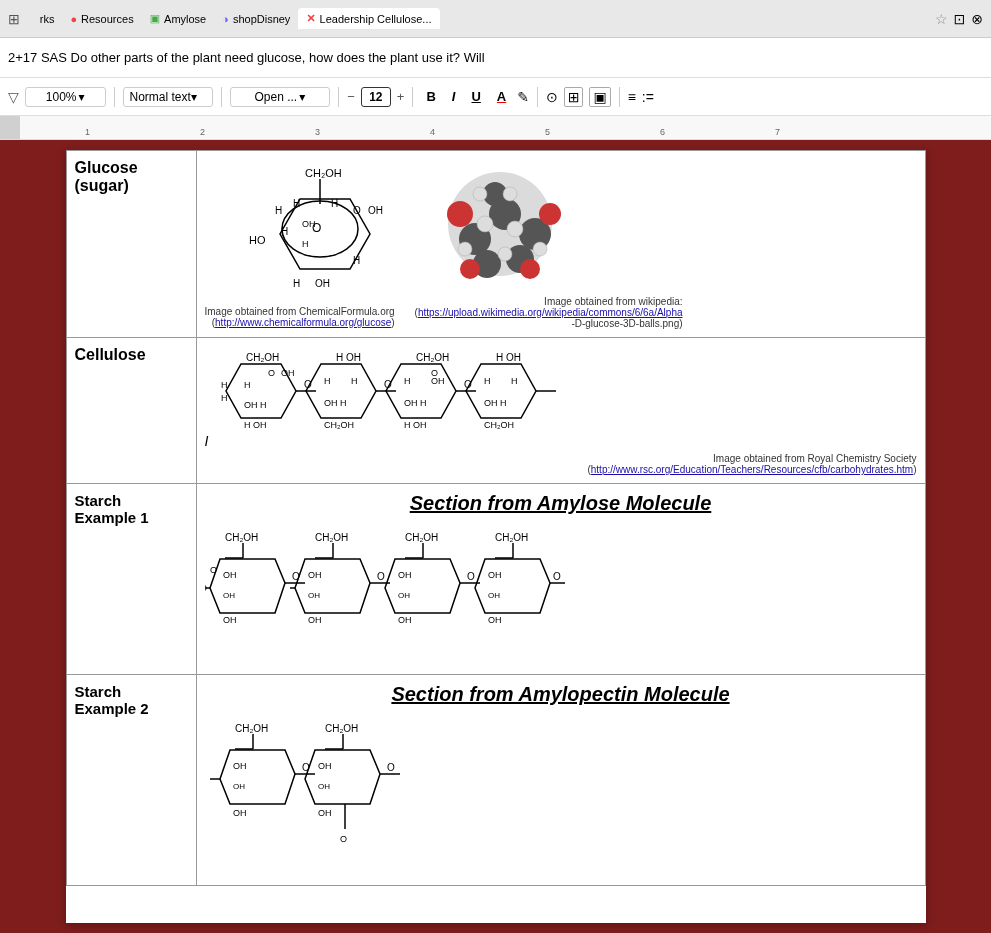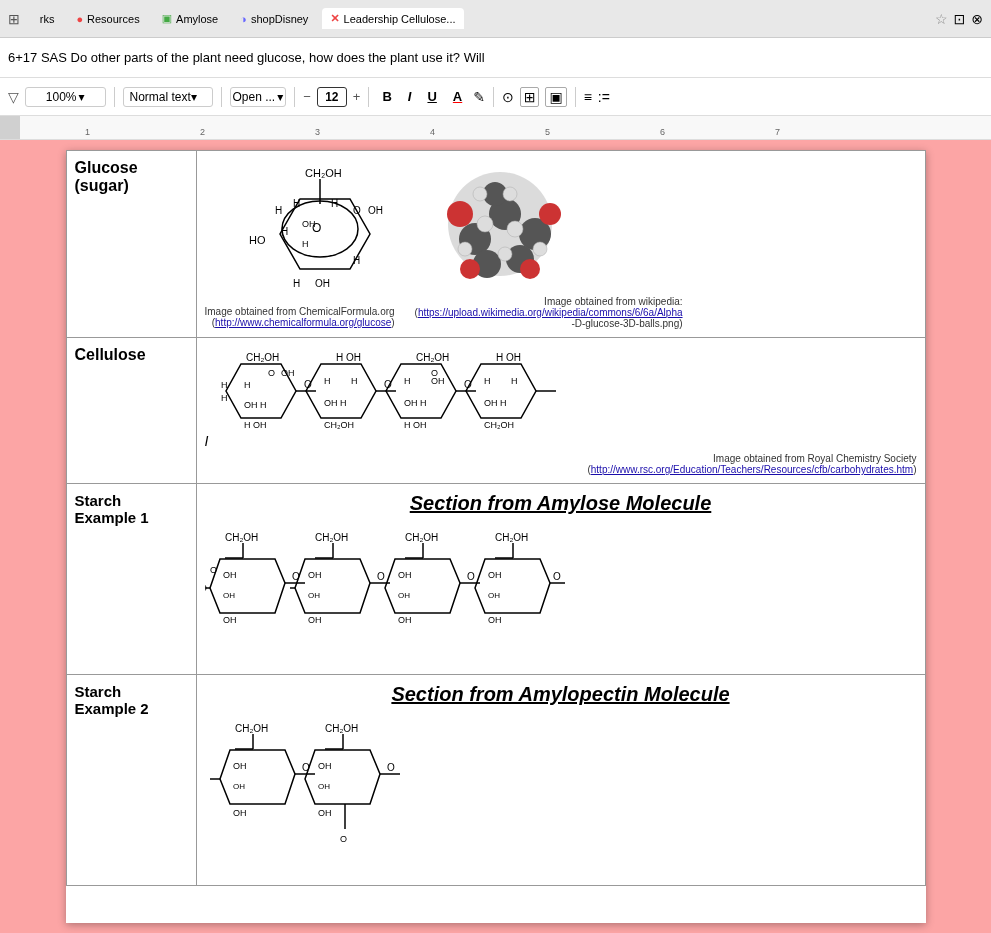--- a/index.html
+++ b/index.html
@@ -12,21 +12,20 @@
       display: flex;
       align-items: center;
       padding: 0 8px;
       border-bottom: 1px solid #ccc;
       font-size: 12px;
       gap: 12px;
     }
     .browser-tabs {
       display: flex;
       align-items: center;
-      gap: 6px;
       flex: 1;
     }
     .browser-tab {
       display: flex;
       align-items: center;
       gap: 4px;
       padding: 4px 8px;
       border-radius: 4px 4px 0 0;
       font-size: 11px;
       white-space: nowrap;
@@ -67,21 +66,21 @@
       border: 1px solid #ccc;
       border-radius: 3px;
       padding: 2px 6px;
       font-size: 12px;
       min-width: 90px;
       display: flex; align-items: center; justify-content: flex-start;
     }
     .font-open {
       border: 1px solid #ccc;
       border-radius: 3px;
-      padding: 2px 2px;
+      padding: 2px 24px;
       font-size: 12px;
       display: flex; align-items: center; gap: 2px;
     }
     .font-size-box {
       border: 1px solid #333;
       border-radius: 3px;
       padding: 2px 6px;
       font-size: 12px;
       font-weight: bold;
       min-width: 30px;
@@ -118,21 +117,21 @@
     }
     .ruler-num {
       font-size: 9px;
       color: #666;
       position: absolute;
       bottom: 2px;
     }
 
     
     .doc-area {
-      background: #fca5a5;
+      background: #7f1d1d;
       display: flex;
       justify-content: center;
       padding: 10px;
       height: calc(933px - 38px - 40px - 38px - 24px);
       overflow-y: auto;
     }
     .doc-page {
       background: white;
       width: 860px;
       min-height: 750px;
@@ -227,21 +226,21 @@
     </div>
   </div>
   <div class="browser-actions">
     <span class="star-icon">☆</span>
     <span style="font-size:14px;">⊡</span>
     <span style="font-size:14px;">⊗</span>
   </div>
 </div>
 
 <div class="docs-toolbar">
-  <span style="font-size:13px; flex:1;">6+17 SAS Do other parts of the plant need glucose, how does the plant use it? Will</span>
+  <span style="font-size:13px; flex:1;">2+17 SAS Do other parts of the plant need glucose, how does the plant use it? Will</span>
 </div>
 
 <div class="format-bar">
 
   <span style="font-size:14px; color:#555;">▽</span>
   <div class="zoom-select">
     <span>100%</span>
     <span>▾</span>
   </div>
   <div class="divider"></div>

